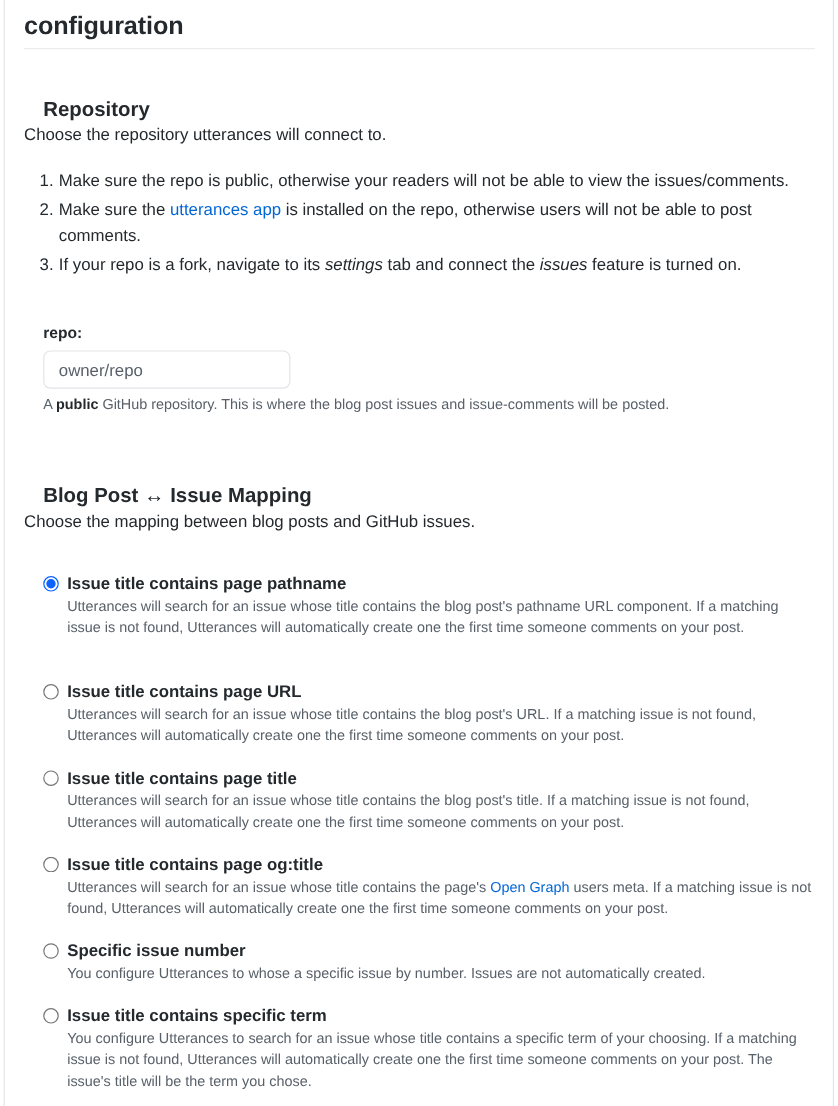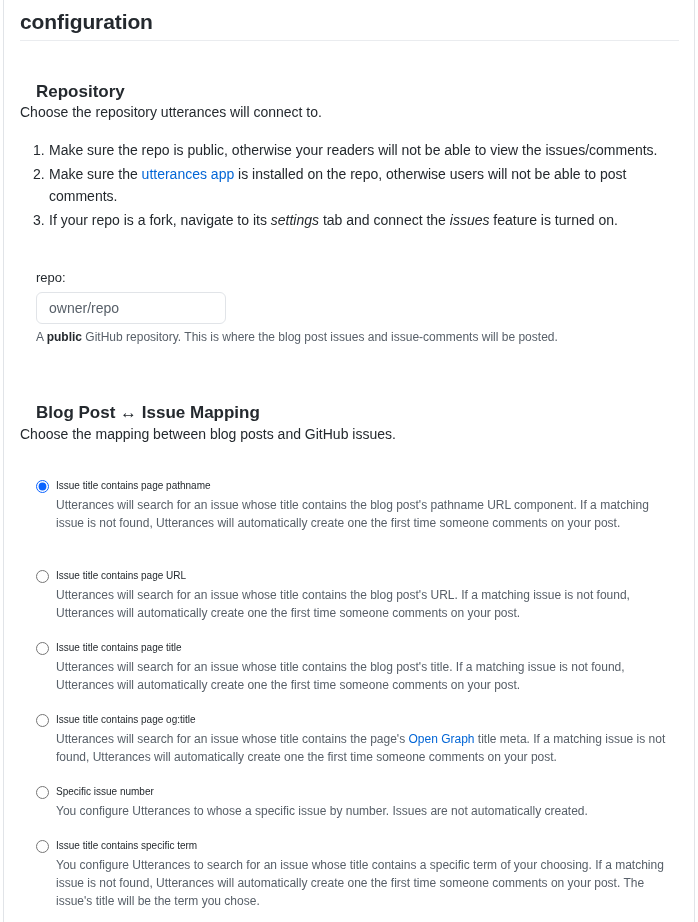--- a/index.html
+++ b/index.html
@@ -24,37 +24,37 @@
     h2 {
       margin: 16px; position: absolute; left: 0;
       font-size: 17px; font-weight: 700; line-height: 22px;
     }
     p.lead { margin: 0; position: absolute; left: 0; font-size: 14px; line-height: 20px; text-align: center; }
     ol { margin: 0; padding: 0; list-style: none; position: absolute; left: 0; top: 139px; width: 640px; }
     ol li { position: relative; padding-left: 29px; font-size: 14px; line-height: 22px; margin-bottom: 2px; }
     ol li .num { position: absolute; left: 13px; top: 0; }
     a { color: #0366d6; text-decoration: none; }
     .field { position: absolute; left: 16px; top: 268px; width: 620px; }
-    .field-label { font-size: 13px; font-weight: 400; line-height: 20px; display: block; }
+    .field-label { font-size: 13px; font-weight: 700; line-height: 20px; display: block; }
     .repo-input {
-      margin-top: 4px; width: 190px; height: 32px; border: 1px solid #e1e4e8;
+      margin-top: 4px; width: 206px; height: 32px; border: 1px solid #e1e4e8;
       border-radius: 6px; padding: 0 12px; font-size: 14px; color: #24292e;
       font-family: "Liberation Sans", "DejaVu Sans", sans-serif; outline: none;
       background: #fff;
     }
     .repo-input::placeholder { color: #586069; }
     .note { font-size: 12px; color: #586069; line-height: 18px; margin-top: 4px; }
     .note b { color: #24292e; }
     .options { position: absolute; left: 16px; top: 477px; width: 640px; }
     .option { position: relative; padding-left: 20px; }
     .option input[type=radio] {
       position: absolute; left: 0; top: 3px; margin: 0; width: 13px; height: 13px;
       accent-color: #0a63ff;
     }
-    .opt-title { font-size: 10px; font-weight: 400; line-height: 18px; display: block; }
+    .opt-title { font-size: 14px; font-weight: 700; line-height: 18px; display: block; }
     .opt-desc { font-size: 12px; color: #586069; line-height: 18px; margin-top: 1px; }
   </style>
 </head>
 <body>
 
 <div class="container">
   <div class="inner">
 
     <h1>configuration</h1>
 
@@ -100,21 +100,21 @@
       </div>
       <div class="option" style="height:72px">
         <input type="radio" name="mapping" style="">
         <span class="opt-title">Issue title contains page title</span>
         <div class="opt-desc">Utterances will search for an issue whose title contains the blog post's title. If a matching issue is not found, Utterances will automatically create one the first time someone comments on your post.</div>
       </div>
       <div class="option" style="height:72px">
         <input type="radio" name="mapping" style="">
         <span class="opt-title">Issue title contains page og:title</span>
         <div class="opt-desc">
-          <span>Utterances will search for an issue whose title contains the page's </span><a>Open Graph</a><span> title meta. If a matching issue is not found, Utterances will automatically create one the first time someone comments on your post.</span>
+          <span>Utterances will search for an issue whose title contains the page's </span><a>Open Graph</a><span> users meta. If a matching issue is not found, Utterances will automatically create one the first time someone comments on your post.</span>
         </div>
       </div>
       <div class="option" style="height:54px">
         <input type="radio" name="mapping" style="">
         <span class="opt-title">Specific issue number</span>
         <div class="opt-desc">You configure Utterances to whose a specific issue by number. Issues are not automatically created.</div>
       </div>
       <div class="option" style="height:90px">
         <input type="radio" name="mapping" style="">
         <span class="opt-title">Issue title contains specific term</span>

